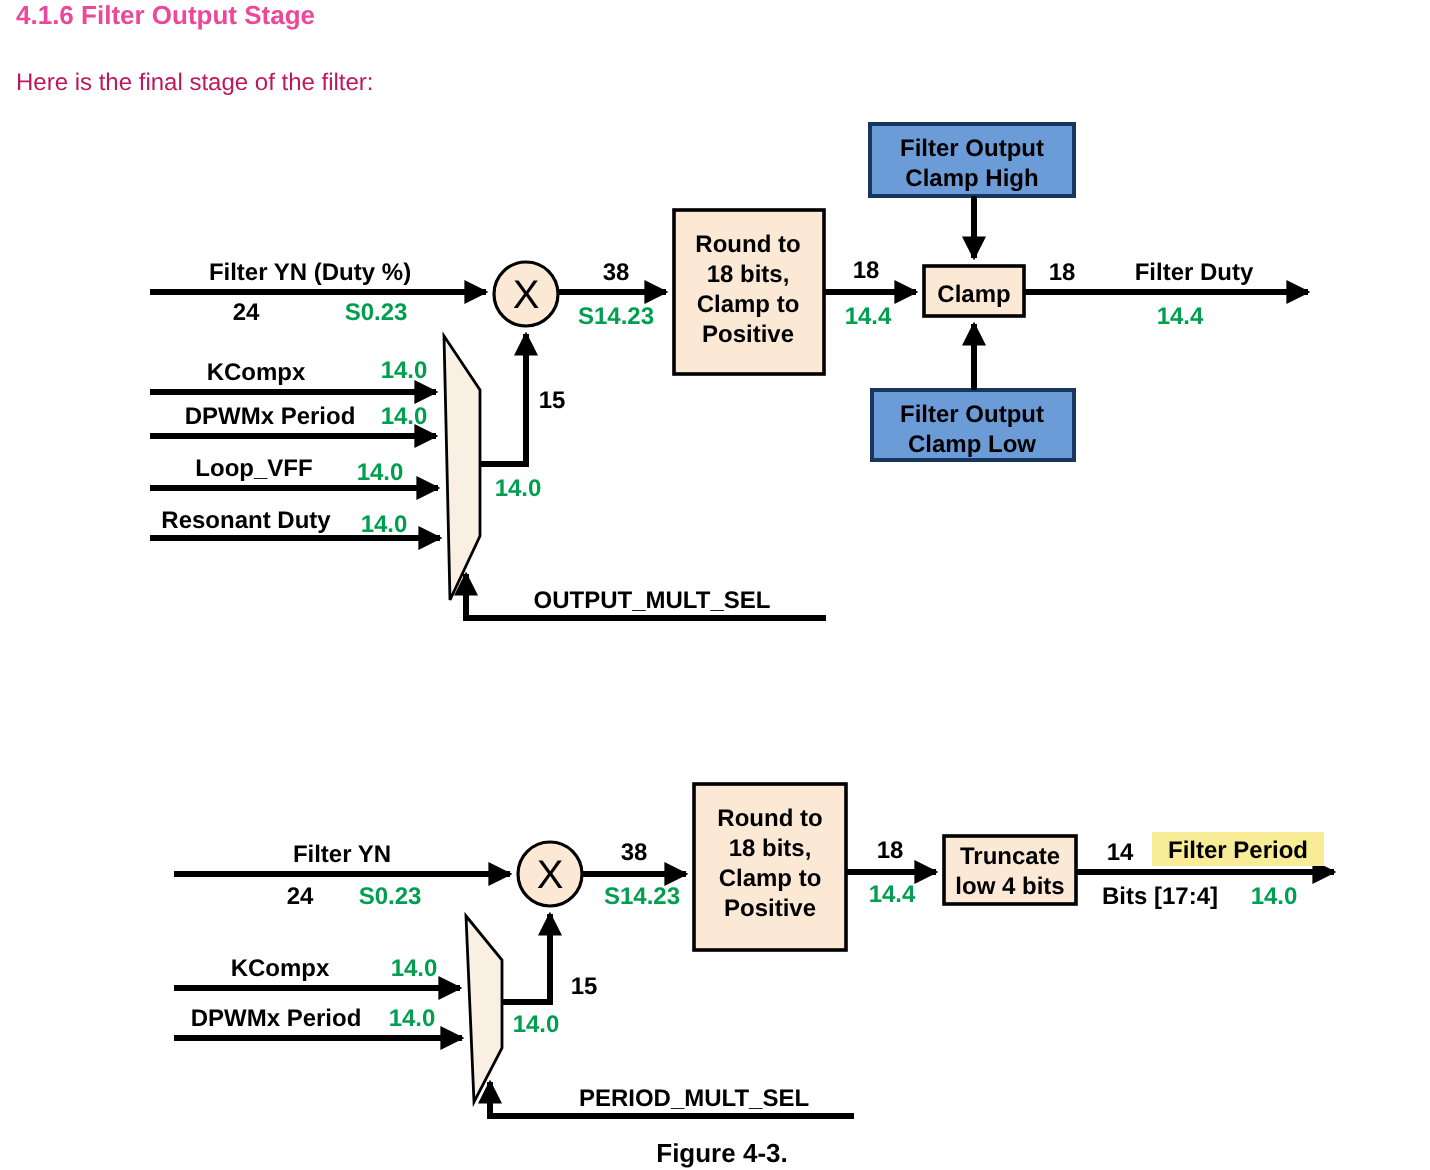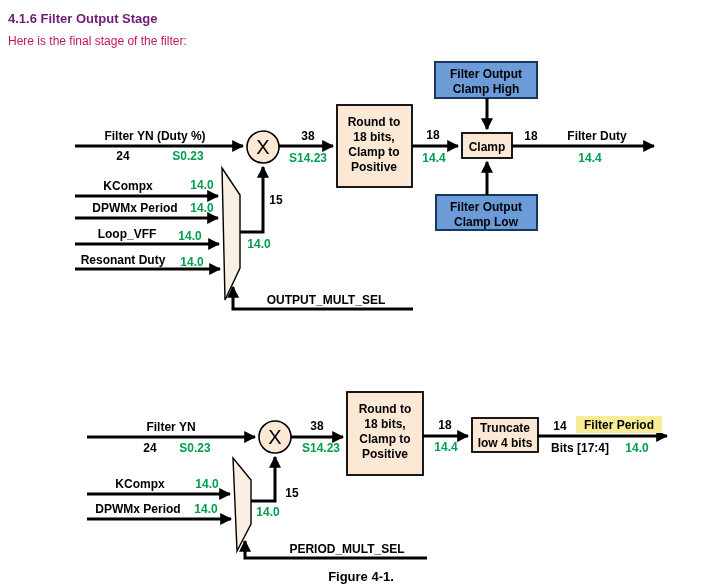--- a/index.html
+++ b/index.html
@@ -1,18 +1,18 @@
 <!DOCTYPE html>
 <html><head>
 <meta charset="utf-8">
 <style>
   html,body{margin:0;padding:0;background:#fff;}
   #page{position:relative;width:715px;height:585px;background:#ffffff;overflow:hidden;
         font-family:"Liberation Sans",sans-serif;}
-  .heading{position:absolute;left:8px;top:11px;font:bold 13px "Liberation Sans",sans-serif;color:#701a75;}
+  .heading{position:absolute;left:8px;top:0;font:bold 13px "Liberation Sans",sans-serif;color:#ec4899;}
   .intro{position:absolute;left:8px;top:34px;font:12px "Liberation Sans",sans-serif;color:#be185d;}
   .caption{position:absolute;left:300px;top:569px;width:122px;text-align:center;
            font:bold 13px "Liberation Sans",sans-serif;color:#000;}
   svg{position:absolute;left:0;top:0;}
   .t{font:bold 12px "Liberation Sans",sans-serif;fill:#000;}
   .tc{text-anchor:middle;}
   .tg{fill:#009E4F;}
   .xg{font:20px "Liberation Sans",sans-serif;fill:#000;text-anchor:middle;}
   .w{stroke:#000;stroke-width:3;fill:none;}
   .a{marker-end:url(#arr);}
@@ -149,14 +149,14 @@
 
       <path class="w a" d="M251,501 L275,501 L275,457"></path>
       <text class="t tc" x="292" y="497">15</text>
       <text class="t tc tg" x="268" y="516">14.0</text>
 
       <path class="w a" d="M427,558 L245,558 L245,541"></path>
       <text class="t tc" x="347" y="553">PERIOD_MULT_SEL</text>
     </g>
   </svg>
 
-  <div class="caption">Figure 4-1.</div>
+  <div class="caption">Figure 4-3.</div>
 </div>
 
 </body></html>

